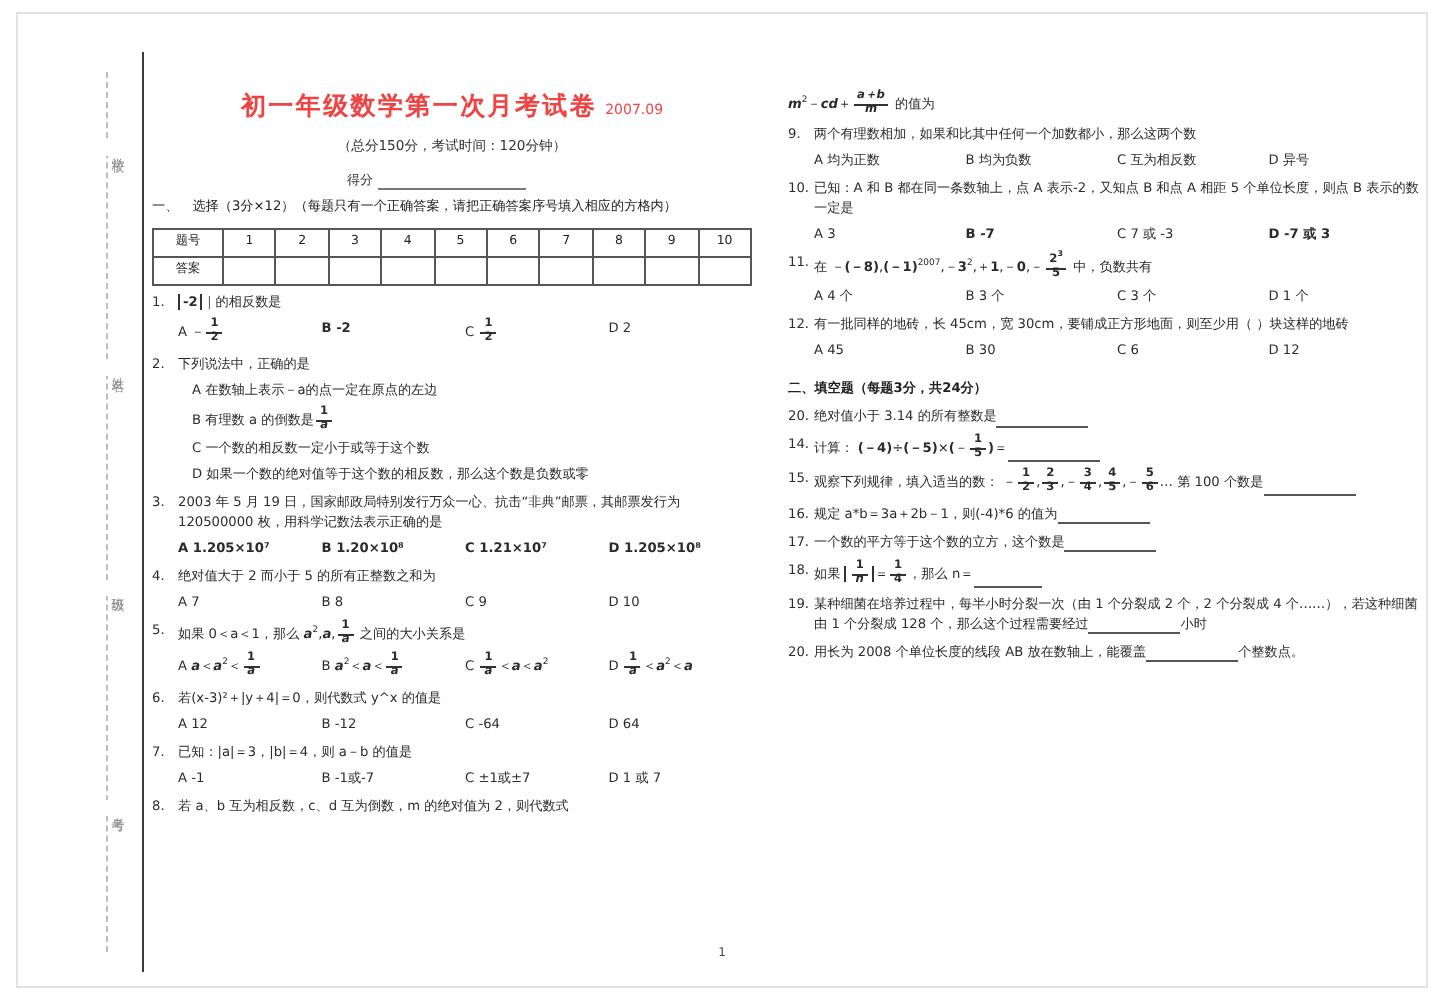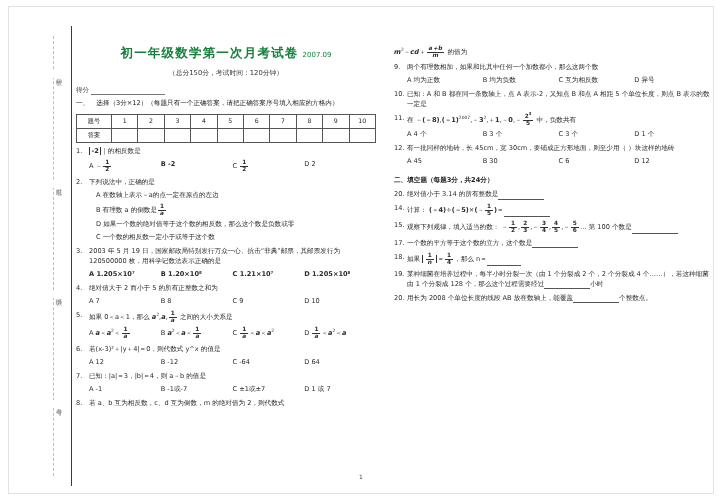--- a/index.html
+++ b/index.html
@@ -78,39 +78,39 @@
     line-height: 1.45;
   }
   #col-left  { left: 0px;   width: 300px; }
   #col-right { left: 318px; width: 316px; }
 
   #exam-title {
     text-align: center;
     font-size: 12.5px;
     font-weight: bold;
     letter-spacing: 1.2px;
-    color: #15803d;
+    color: #ef4444;
     margin: 12px 0 0 0;
     white-space: nowrap;
   }
   #exam-title .date {
     font-size: 7px;
     font-weight: normal;
     letter-spacing: 0;
     margin-left: 4px;
   }
   #exam-subtitle {
     text-align: center;
     font-size: 6.8px;
     color: #333;
     margin-top: 7px;
   }
   #score-row {
     margin-top: 7px;
-    text-align: left;
+    text-align: center;
     padding-right: 16px;
     font-size: 6.5px;
     color: #333;
   }
   #score-row .rule {
     display: inline-block;
     width: 74px;
     border-bottom: 1px solid #777;
     margin-left: 2px;
     vertical-align: bottom;
@@ -267,22 +267,22 @@
           <span class="opt">D  2</span>
         </div>
 
         <div class="q">
           <span class="num">2.</span>
           <span class="stem">下列说法中，正确的是</span>
         </div>
         <div class="optlist">
           <div class="optline">A  在数轴上表示－a的点一定在原点的左边</div>
           <div class="optline"><span>B  有理数 a 的倒数是</span><span class="frac"><span class="n bold">1</span><span class="d it">a</span></span></div>
+          <div class="optline">C  一个数的相反数一定小于或等于这个数</div>
           <div class="optline">D  如果一个数的绝对值等于这个数的相反数，那么这个数是负数或零</div>
-          <div class="optline">C  一个数的相反数一定小于或等于这个数</div>
         </div>
 
         <div class="q">
           <span class="num">3.</span>
           <span class="stem">2003 年 5 月 19 日，国家邮政局特别发行万众一心、抗击“非典”邮票，其邮票发行为120500000 枚，用科学记数法表示正确的是</span>
         </div>
         <div class="opts">
           <span class="opt bold">A  1.205×10⁷</span>
           <span class="opt bold">B  1.20×10⁸</span>
           <span class="opt bold">C  1.21×10⁷</span>
@@ -353,20 +353,26 @@
           <span class="opt">A  均为正数</span>
           <span class="opt">B  均为负数</span>
           <span class="opt">C  互为相反数</span>
           <span class="opt">D  异号</span>
         </div>
 
         <div class="q">
           <span class="num">10.</span>
           <span class="stem">已知：A 和 B 都在同一条数轴上，点 A 表示-2，又知点 B 和点 A 相距 5 个单位长度，则点 B 表示的数一定是</span>
         </div>
+        <div class="opts">
+          <span class="opt">A  3</span>
+          <span class="opt bold">B  -7</span>
+          <span class="opt">C  7 或 -3</span>
+          <span class="opt bold">D  -7 或 3</span>
+        </div>
 
         <div class="q">
           <span class="num">11.</span>
           <span class="stem"><span>在</span> －<b>(－8)</b>,<b>(－1)</b><sup>2007</sup>,－<b>3</b><sup>2</sup>,＋<b>1</b>,－<b>0</b>,－<span class="frac"><span class="n bold">2<sup>3</sup></span><span class="d bold">5</span></span> <span>中，负数共有</span></span>
         </div>
         <div class="opts">
           <span class="opt">A  4 个</span>
           <span class="opt">B  3 个</span>
           <span class="opt">C  3 个</span>
           <span class="opt">D  1 个</span>
@@ -393,20 +399,24 @@
         <div class="q">
           <span class="num">14.</span>
           <span class="stem"><span>计算：</span> <b>(－4)</b>÷<b>(－5)</b>×<b>(</b>－<span class="frac"><span class="n bold">1</span><span class="d bold">5</span></span><b>)</b>＝<span class="blank-rule w-md"></span></span>
         </div>
 
         <div class="q">
           <span class="num">15.</span>
           <span class="stem"><span>观察下列规律，填入适当的数：</span> －<span class="frac"><span class="n bold">1</span><span class="d bold">2</span></span>,<span class="frac"><span class="n bold">2</span><span class="d bold">3</span></span>,－<span class="frac"><span class="n bold">3</span><span class="d bold">4</span></span>,<span class="frac"><span class="n bold">4</span><span class="d bold">5</span></span>,－<span class="frac"><span class="n bold">5</span><span class="d bold">6</span></span>… <span>第 100 个数是</span><span class="blank-rule w-md"></span></span>
         </div>
 
+        <div class="q">
+          <span class="num">16.</span>
+          <span class="stem"><span>规定 a*b＝3a＋2b－1，则(-4)*6 的值为</span><span class="blank-rule w-md"></span></span>
+        </div>
 
         <div class="q">
           <span class="num">17.</span>
           <span class="stem"><span>一个数的平方等于这个数的立方，这个数是</span><span class="blank-rule w-md"></span></span>
         </div>
 
         <div class="q">
           <span class="num">18.</span>
           <span class="stem"><span>如果</span> <span class="abs"><span class="frac"><span class="n bold">1</span><span class="d it">n</span></span></span>＝<span class="frac"><span class="n bold">1</span><span class="d bold">4</span></span><span>，那么 n＝</span><span class="blank-rule w-sm"></span></span>
         </div>

